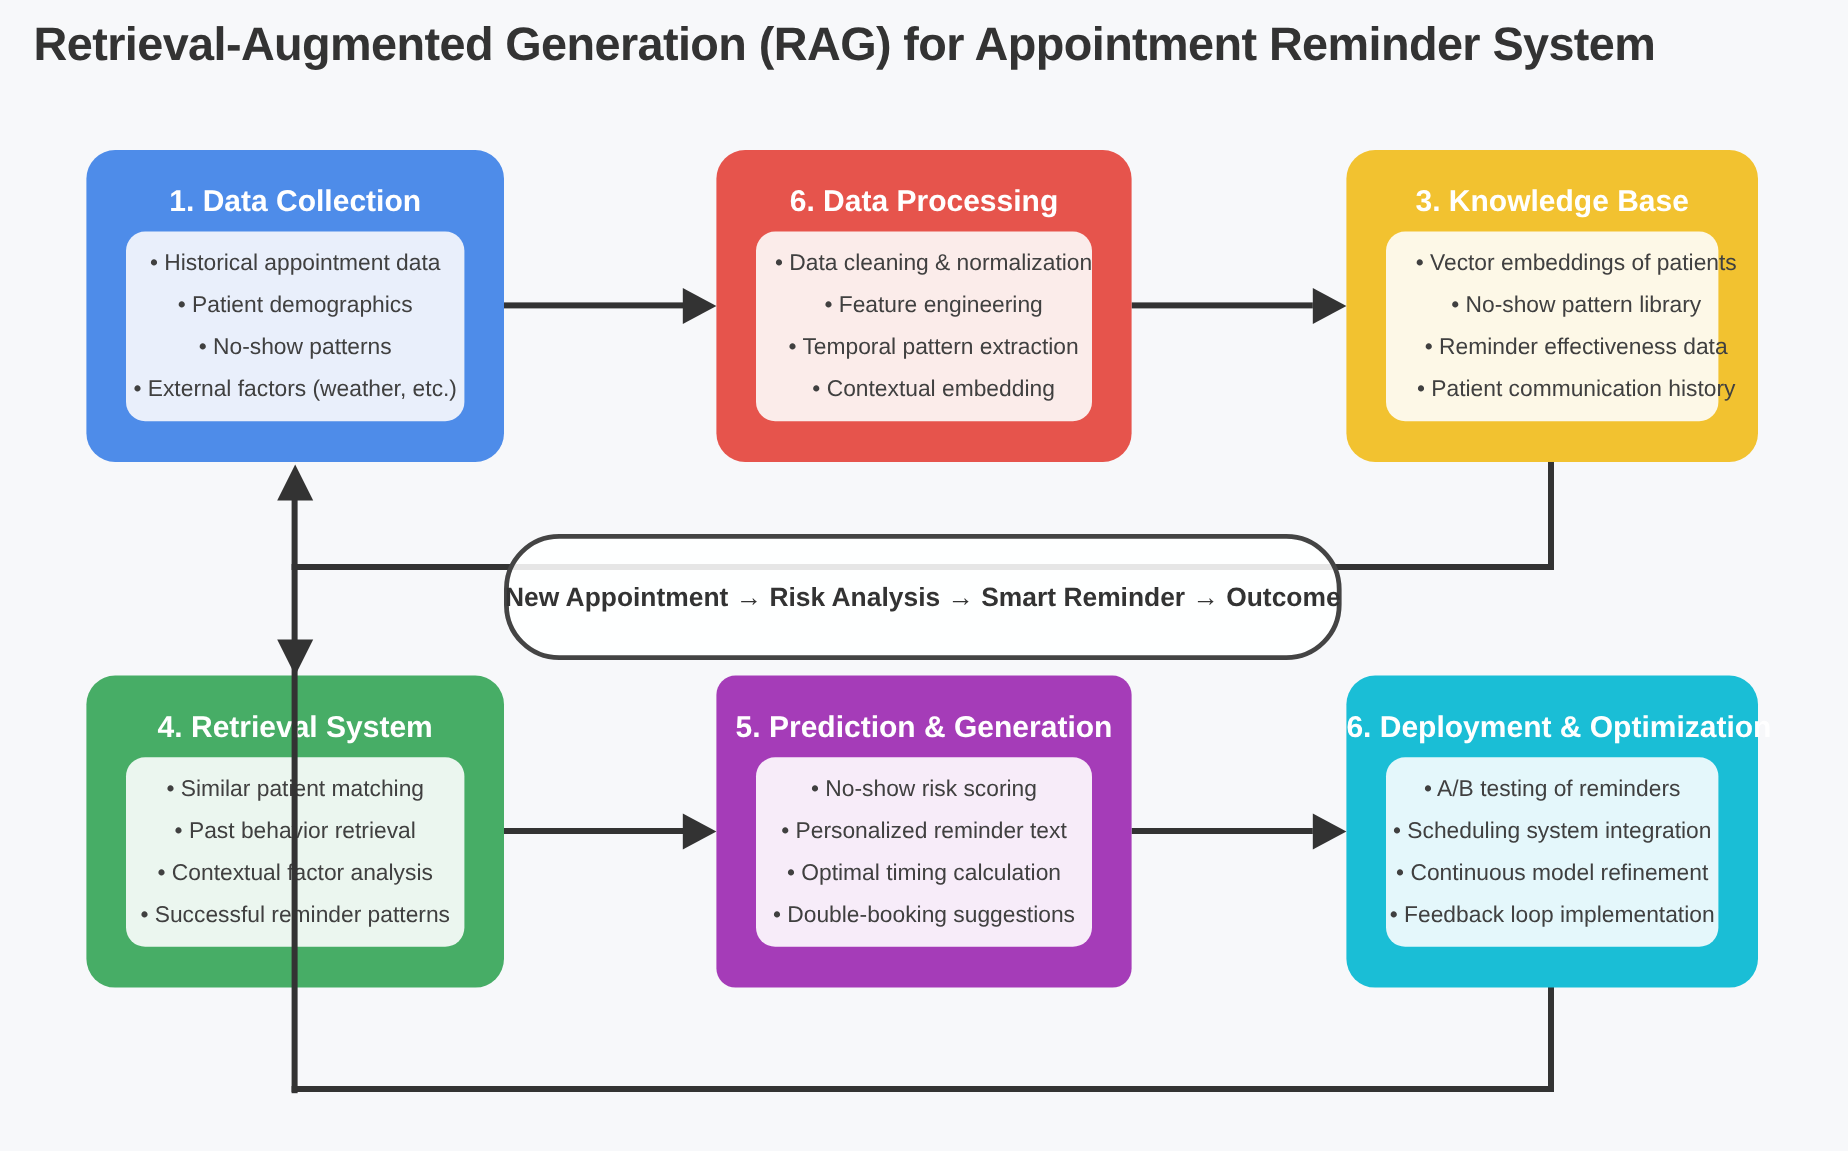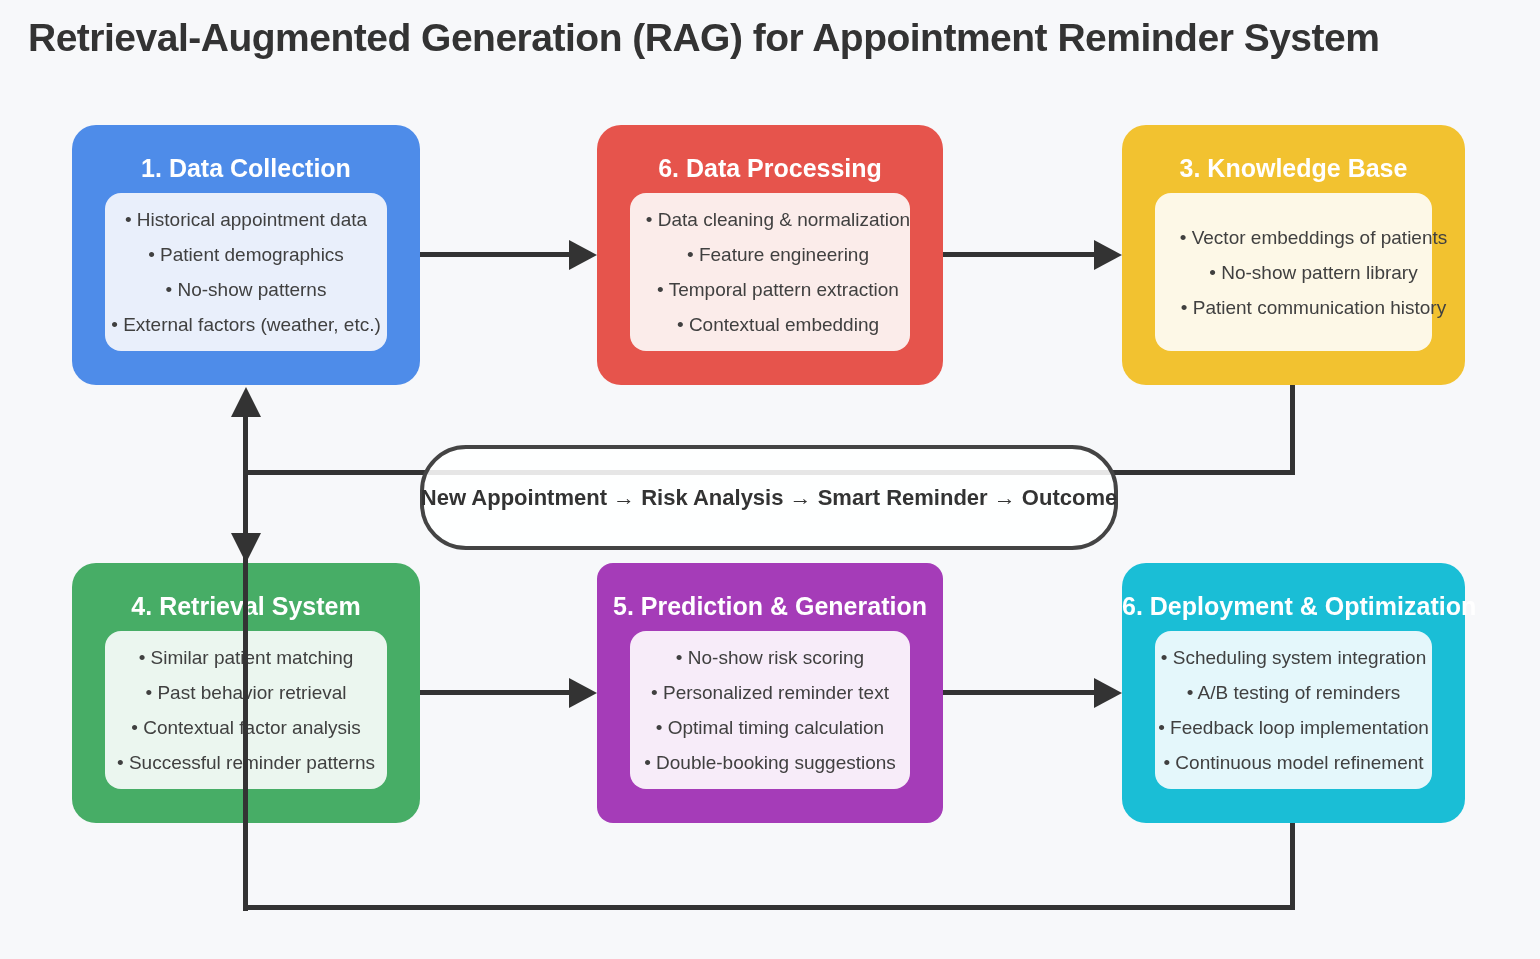--- a/index.html
+++ b/index.html
@@ -96,20 +96,21 @@
       <div class="item">• Temporal pattern extraction</div>
       <div class="item">• Contextual embedding</div>
     </div>
   </div>
 
   <div class="node b3" style="background: rgb(242, 194, 48);">
     <div class="node-heading">3. Knowledge Base</div>
     <div class="node-inner" style="background: rgb(253, 248, 231); padding-left: 40px;">
       <div class="item">• Vector embeddings of patients</div>
       <div class="item">• No-show pattern library</div>
+      <div class="item">• Reminder effectiveness data</div>
       <div class="item">• Patient communication history</div>
     </div>
   </div>
 
   <div class="node b4" style="background: rgb(71, 173, 102);">
     <div class="node-heading">4. Retrieval System</div>
     <div class="node-inner" style="background: rgb(235, 246, 239);">
       <div class="item">• Similar patient matching</div>
       <div class="item">• Past behavior retrieval</div>
       <div class="item">• Contextual factor analysis</div>
@@ -123,24 +124,24 @@
       <div class="item">• No-show risk scoring</div>
       <div class="item">• Personalized reminder text</div>
       <div class="item">• Optimal timing calculation</div>
       <div class="item">• Double-booking suggestions</div>
     </div>
   </div>
 
   <div class="node b6" style="background: rgb(26, 190, 214);">
     <div class="node-heading">6. Deployment &amp; Optimization</div>
     <div class="node-inner" style="background: rgb(228, 247, 251);">
+      <div class="item">• A/B testing of reminders</div>
       <div class="item">• Scheduling system integration</div>
-      <div class="item">• A/B testing of reminders</div>
+      <div class="item">• Continuous model refinement</div>
       <div class="item">• Feedback loop implementation</div>
-      <div class="item">• Continuous model refinement</div>
     </div>
   </div>
 
   <div class="pill" style="border-color: rgb(68, 68, 68);">
     <span class="pill-text">New Appointment → Risk Analysis → Smart Reminder → Outcome</span>
   </div>
 
 </div>
 
 </body></html>

